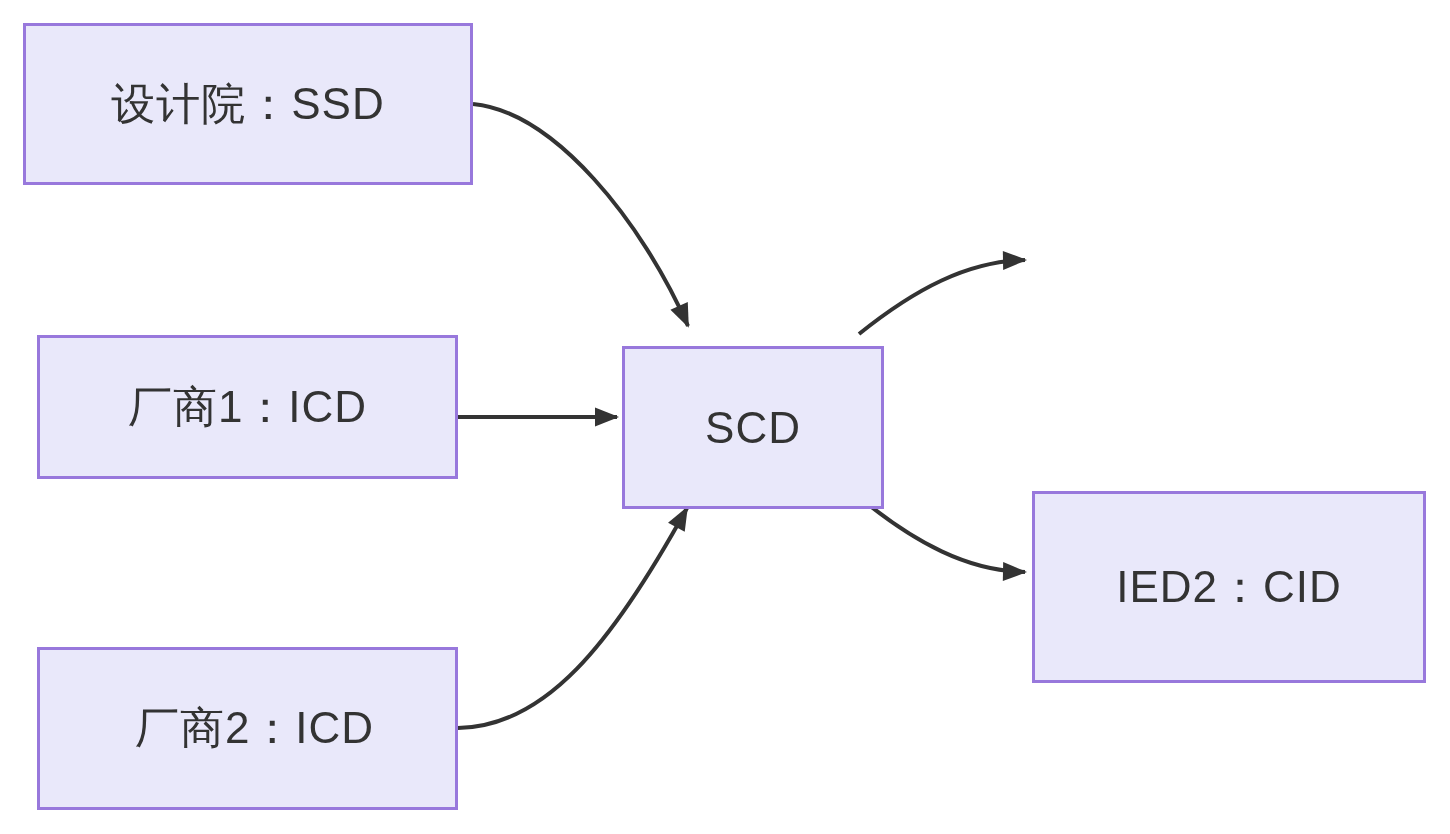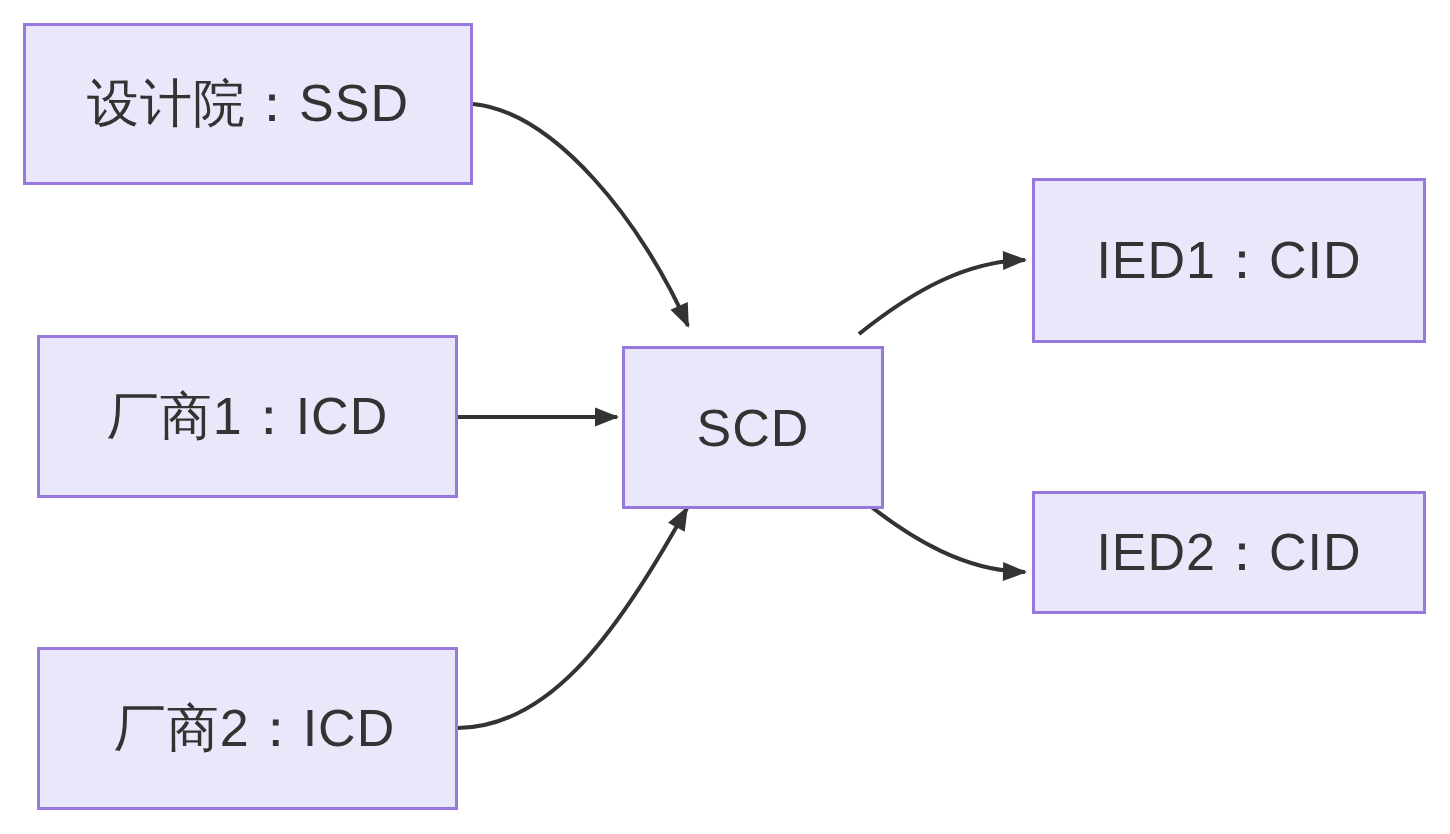--- a/index.html
+++ b/index.html
@@ -22,30 +22,30 @@
   .edge{fill:none;stroke:var(--edge);stroke-width:4;}
   .arrow-fill{fill:var(--edge);}
   .node{
     position:absolute;
     background:var(--node-fill);
     border:3px solid var(--node-border);
     color:var(--text);
     display:flex;
     align-items:center;
     justify-content:center;
-    font-size:52px;
+    font-size:44px;
     letter-spacing:1px;
     white-space:nowrap;
   }
   #node-ssd     {left:23px;  top:23px;  width:450px; height:162px;}
-  #node-vendor1 {left:37px;  top:335px; width:421px; height:163px;}
+  #node-vendor1 {left:37px;  top:335px; width:421px; height:144px;}
   #node-vendor2 {left:37px;  top:647px; width:421px; height:163px;padding-left:14px;}
   #node-scd     {left:622px; top:346px; width:262px; height:163px;}
   #node-ied1    {left:1032px;top:178px; width:394px; height:165px;}
-  #node-ied2    {left:1032px;top:491px; width:394px; height:123px;text-align:right;}
+  #node-ied2    {left:1032px;top:491px; width:394px; height:192px;text-align:right;}
 </style>
 </head>
 <body>
 
 <div class="canvas">
 
   <svg class="edges" width="1450" height="834" viewBox="0 0 1450 834">
     <defs>
       <marker id="arrowhead" markerUnits="userSpaceOnUse" markerWidth="27" markerHeight="22" refX="23" refY="10.5" orient="auto">
         <path class="arrow-fill" d="M 1 1 L 25 10.5 L 1 20 Z"></path>
@@ -72,21 +72,18 @@
   </div>
 
   <div class="node" id="node-vendor2">
     <span>厂商2：ICD</span>
   </div>
 
   <div class="node" id="node-scd">
     <span>SCD</span>
   </div>
 
-  <div class="node" id="node-ied1">
-    <span>IED1：CID</span>
-  </div>
 
   <div class="node" id="node-ied2">
     <span>IED2：CID</span>
   </div>
 
 </div>
 
 </body></html>

